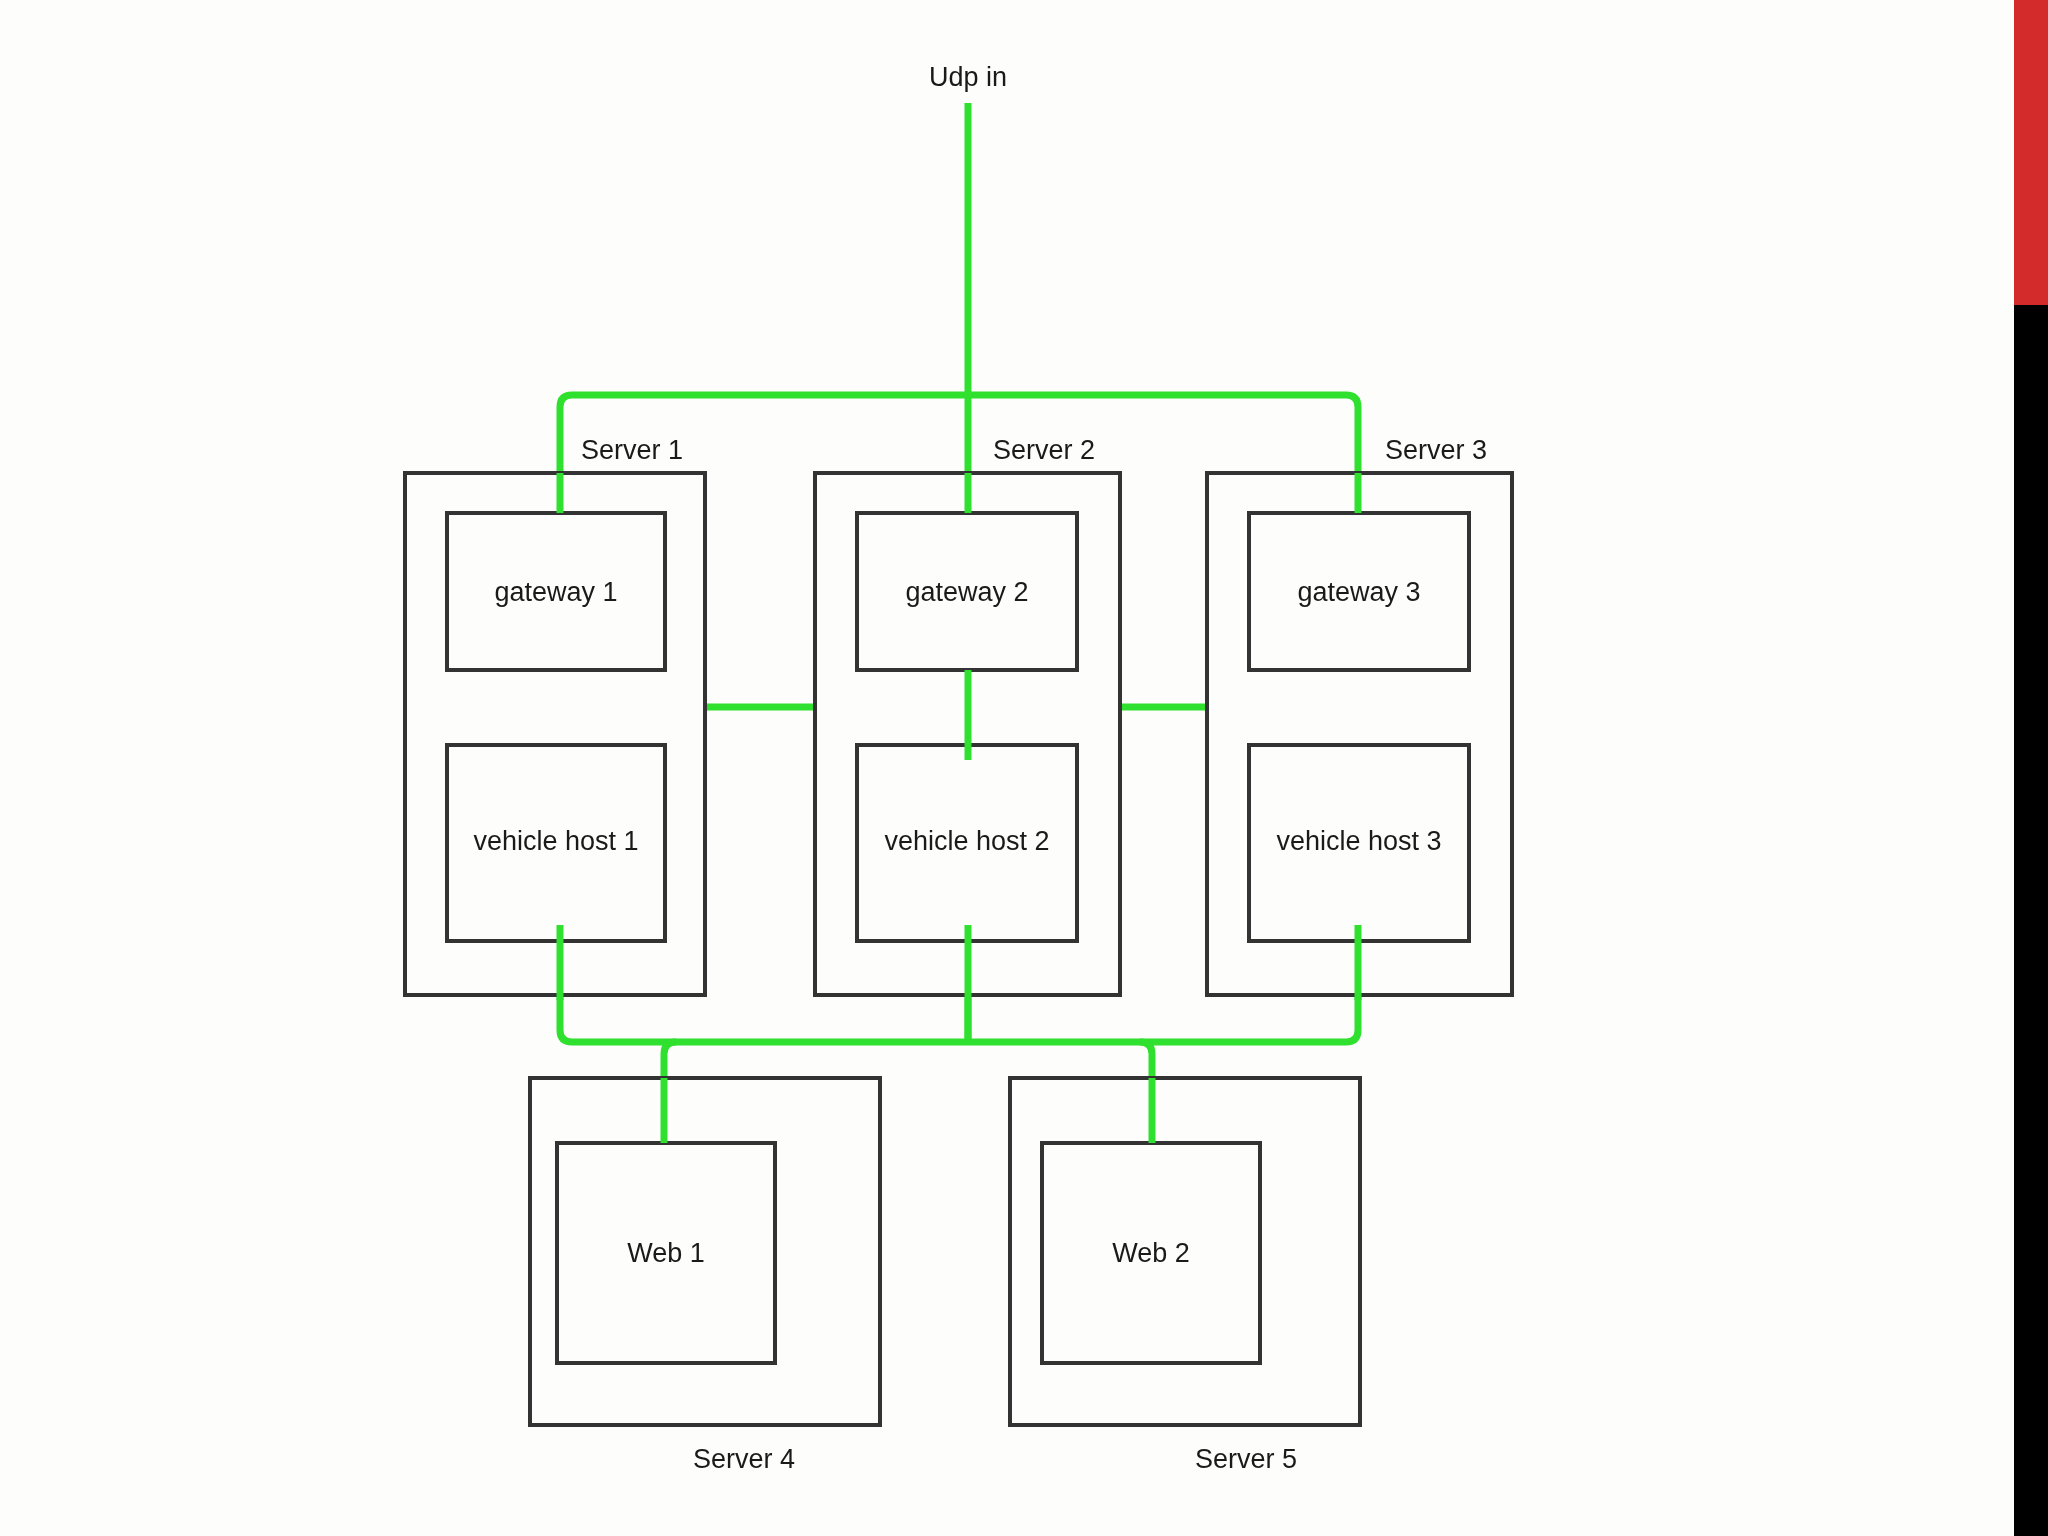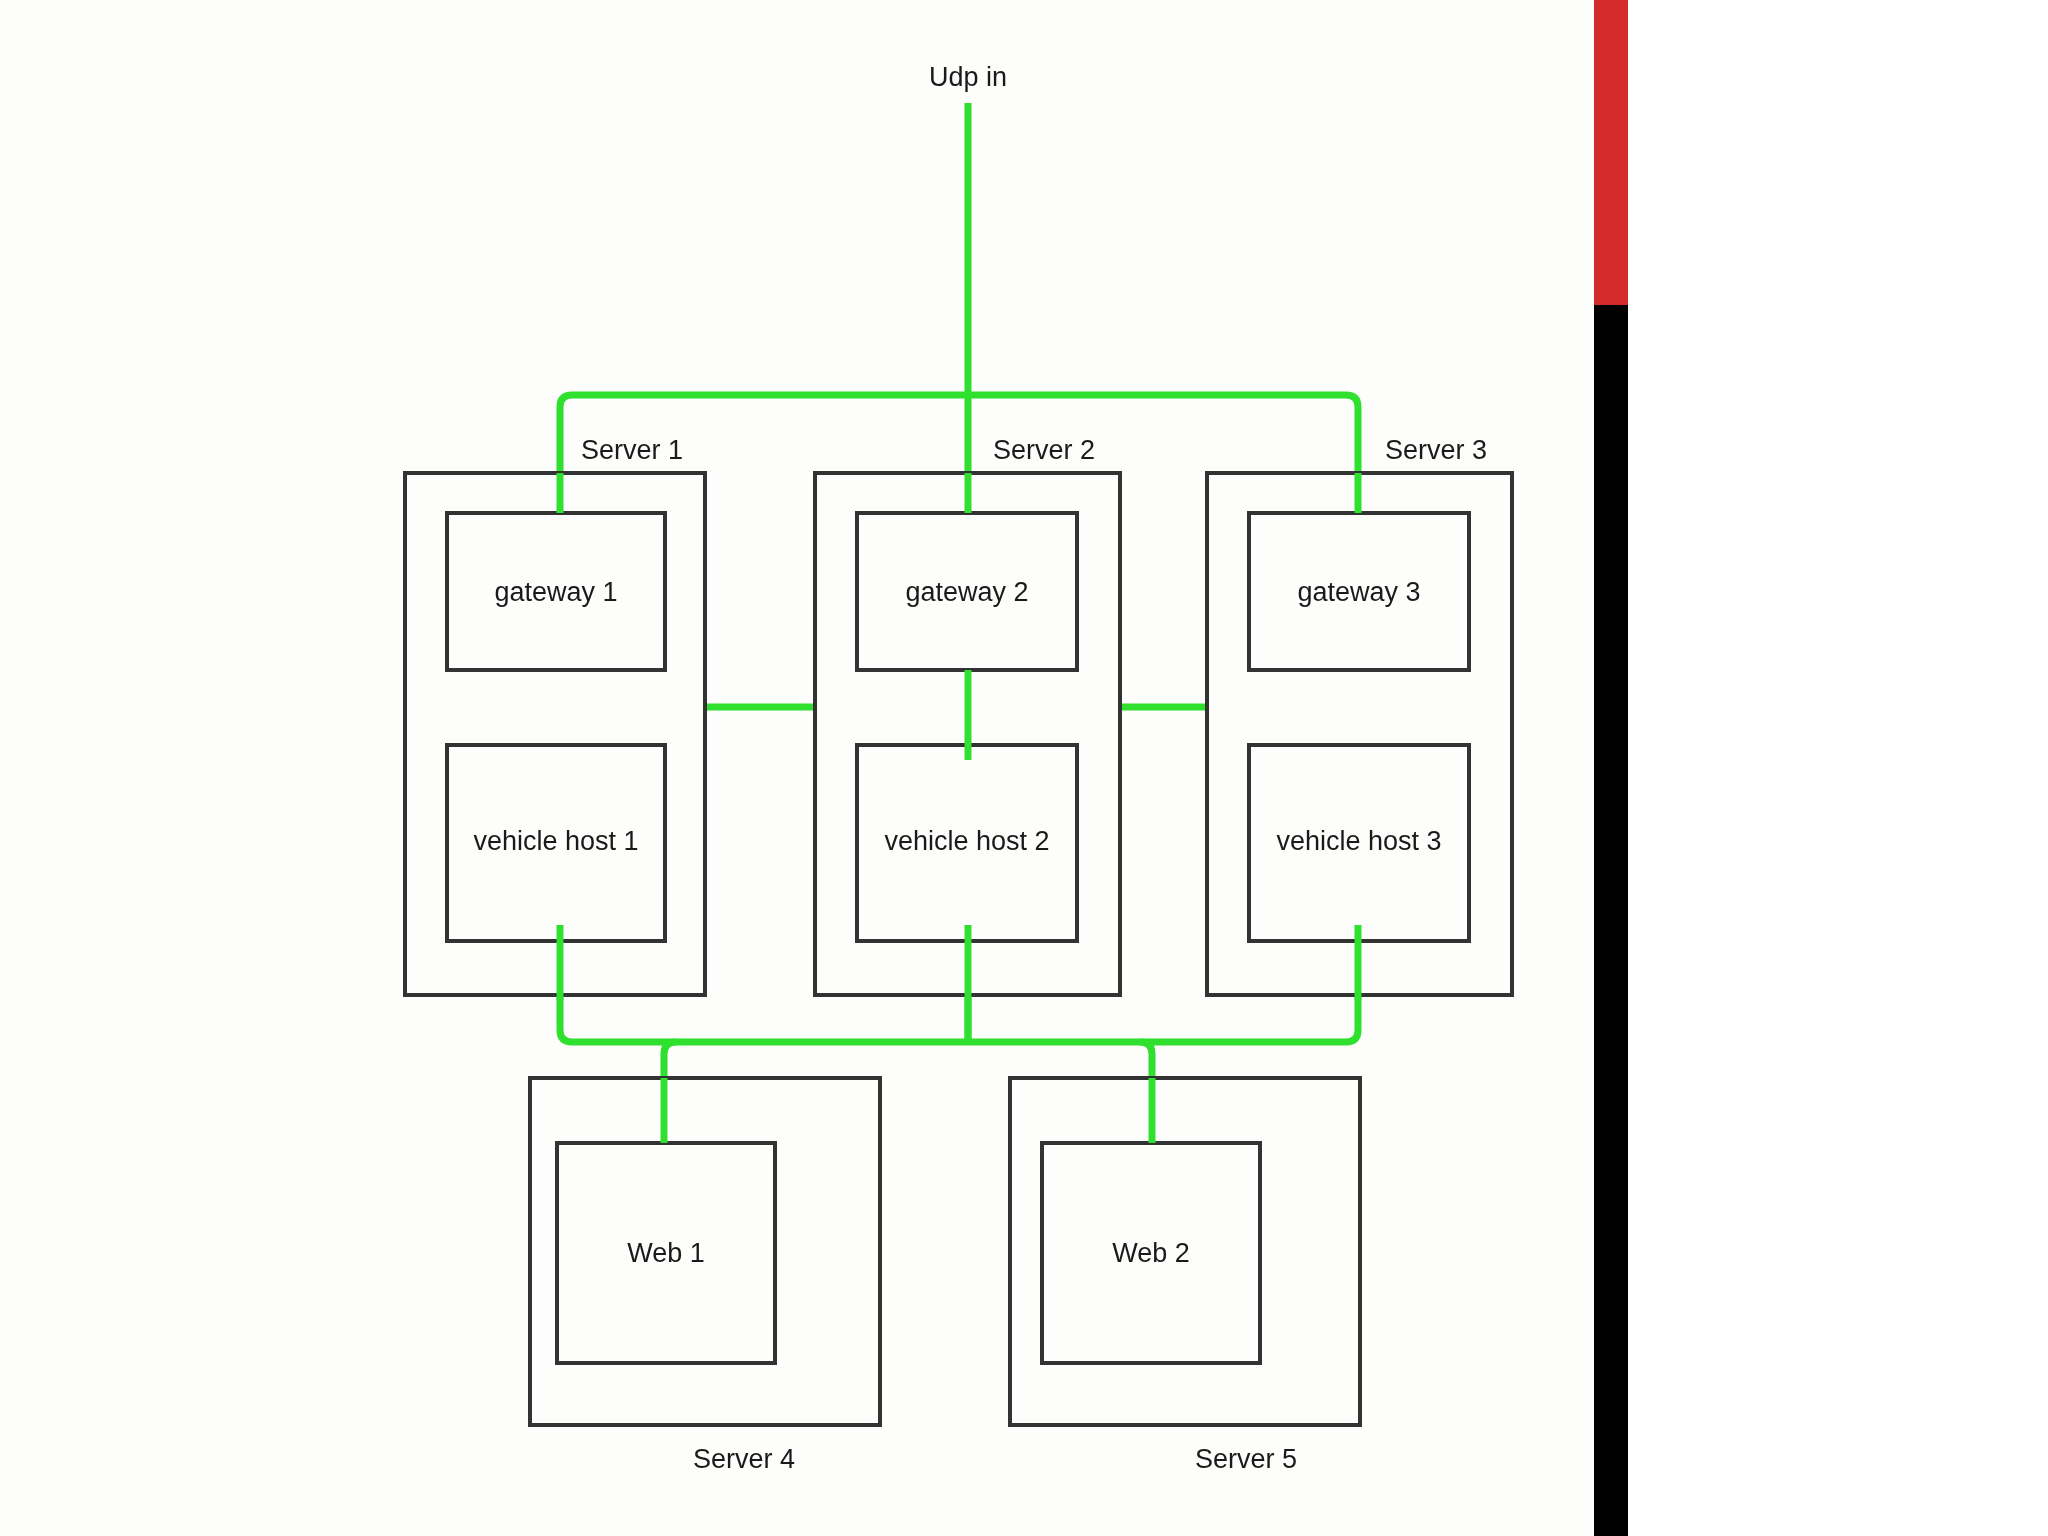--- a/index.html
+++ b/index.html
@@ -11,21 +11,21 @@
     width: 2048px;
     height: 1536px;
     position: relative;
     overflow: hidden;
     font-family: "Liberation Sans", sans-serif;
   }
   #canvas {
     position: absolute;
     top: 0;
     left: 0;
-    width: 1628px;
+    width: 2048px;
     height: 1536px;
     background: #fdfdfb;
   }
   .edge-strip {
     position: absolute;
     top: 0;
     right: 0;
     width: 34px;
     height: 1536px;
   }

